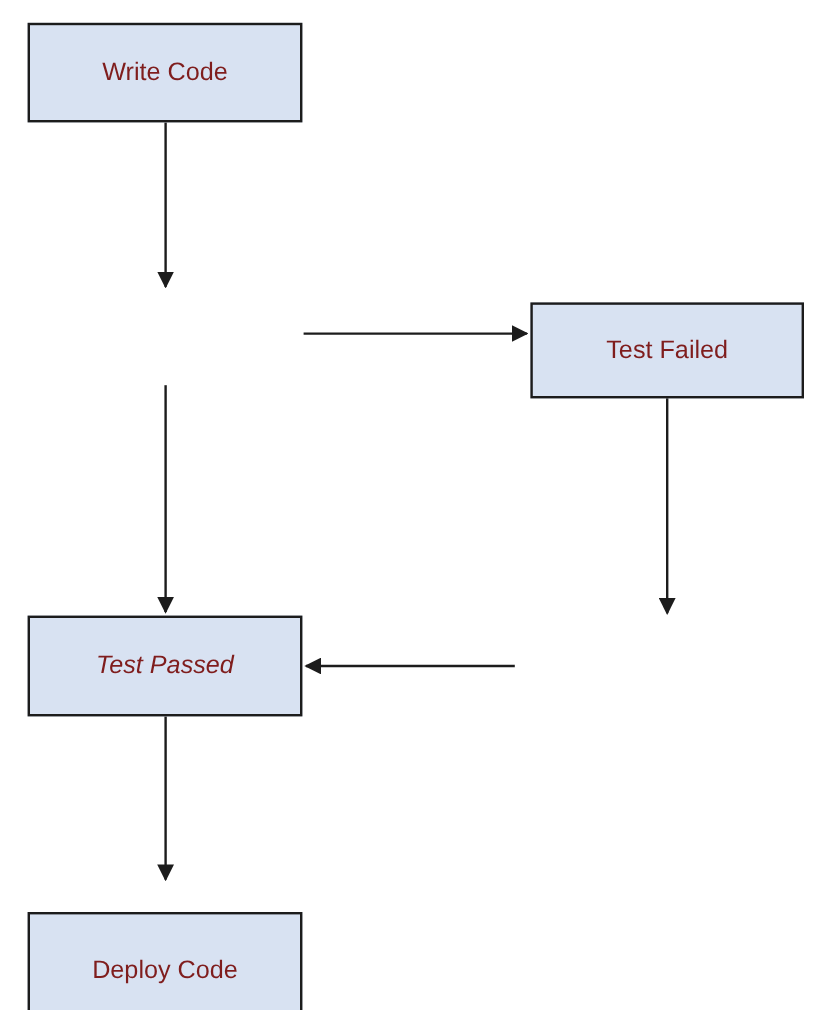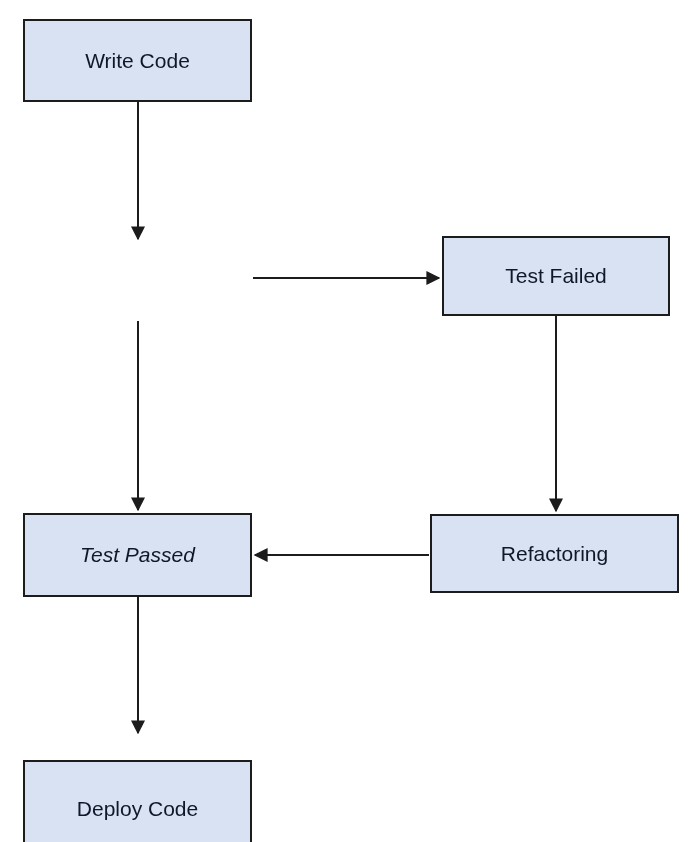--- a/index.html
+++ b/index.html
@@ -25,26 +25,26 @@
   }
   .node {
     position: absolute;
     box-sizing: border-box;
     background: #d8e2f2;
     border: 2px solid #1c1c1c;
     display: flex;
     align-items: center;
     justify-content: center;
     font-size: 21px;
-    color: #0f172a;
+    color: #7f1d1d;
     white-space: nowrap;
   }
   .node-write-code   { left: 23px;  top: 19px;  width: 229px; height: 83px; }
   .node-run-unit-test{ left: 23px;  top: 242px; width: 229px; height: 79px; }
-  .node-test-failed  { left: 442px; top: 236px; width: 228px; height: 80px; }
+  .node-test-failed  { left: 442px; top: 252px; width: 228px; height: 80px; }
   .node-test-passed  { left: 23px;  top: 513px; width: 229px; height: 84px; font-style: italic; }
   .node-refactoring  { left: 430px; top: 514px; width: 249px; height: 79px; }
   .node-deploy-code  { left: 23px;  top: 760px; width: 229px; height: 98px; }
 </style>
 </head>
 <body>
 
 <div class="canvas">
 
   <svg class="edges-layer" width="700" height="842" viewBox="0 0 700 842" xmlns="http://www.w3.org/2000/svg">
@@ -67,21 +67,18 @@
 
 
   <div class="node node-test-failed">
     <span>Test Failed</span>
   </div>
 
   <div class="node node-test-passed">
     <span>Test Passed</span>
   </div>
 
-  <div class="node node-refactoring">
-    <span>Refactoring</span>
-  </div>
 
   <div class="node node-deploy-code">
     <span>Deploy Code</span>
   </div>
 
 </div>
 
 </body></html>

